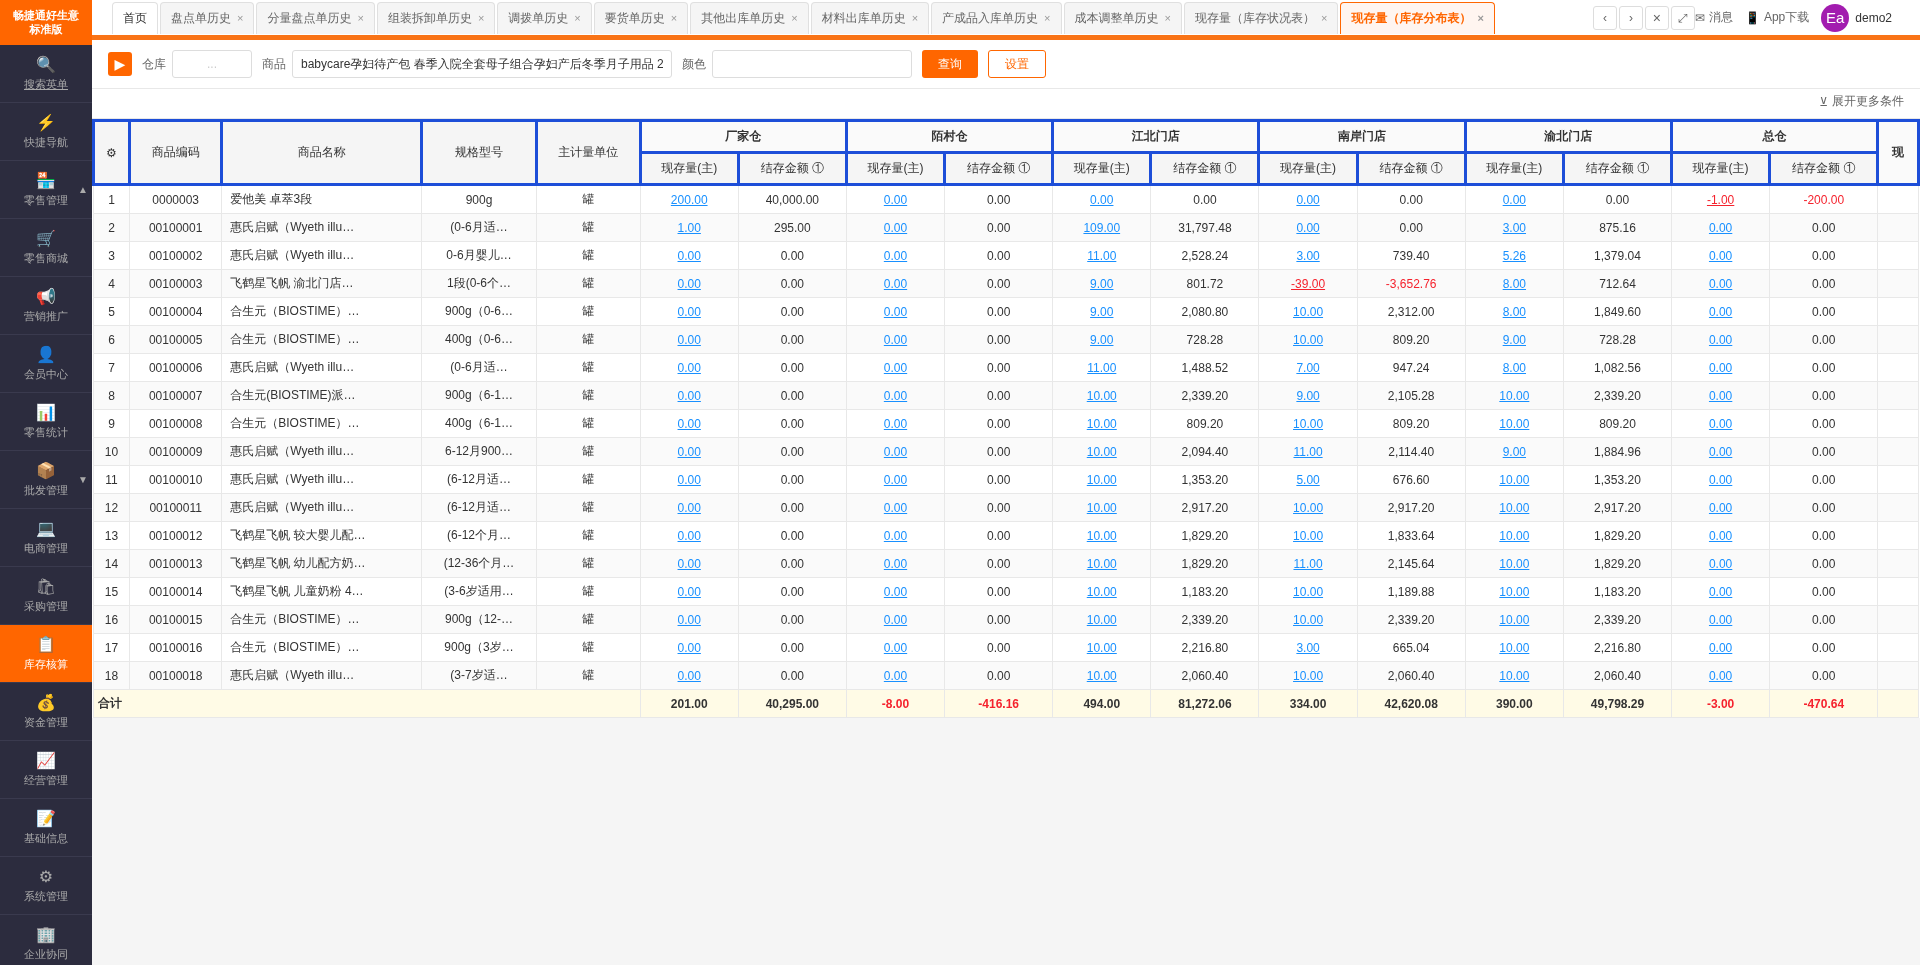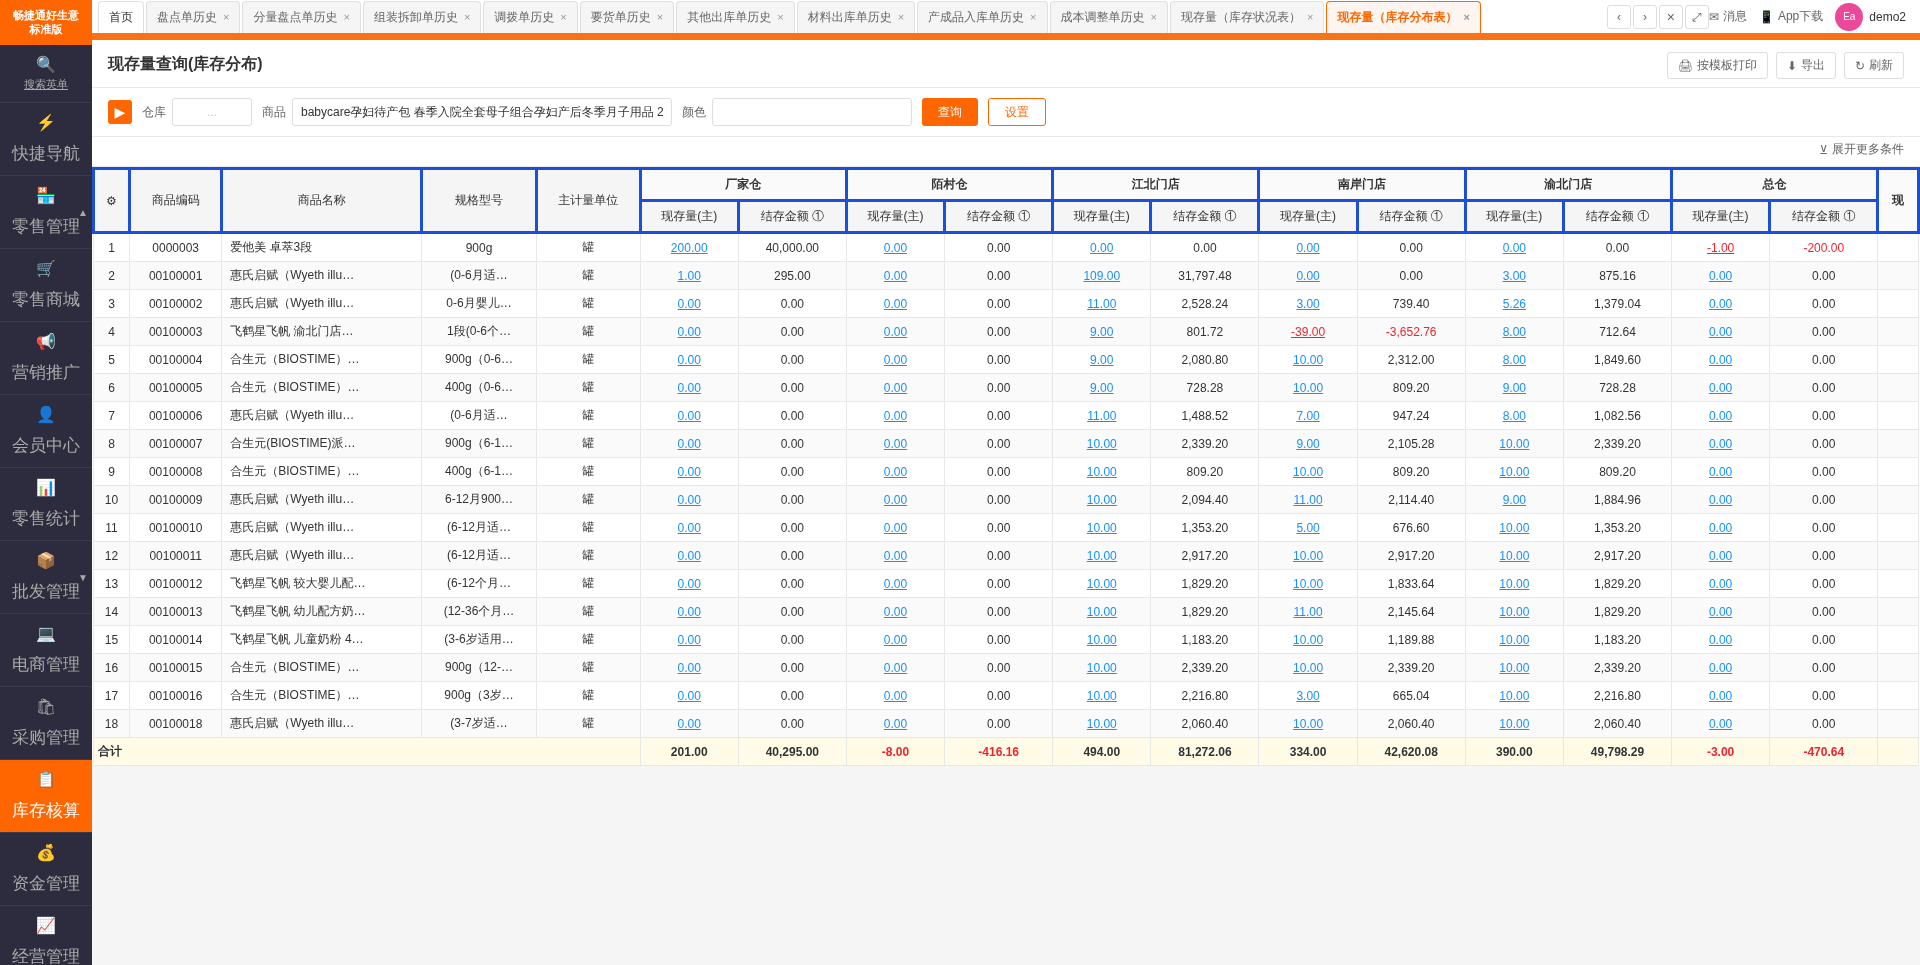--- a/index.html
+++ b/index.html
@@ -17,43 +17,43 @@
       width: 100%; padding: 10px 6px; display: flex; flex-direction: column; align-items: center; cursor: pointer; border-bottom: 1px solid #3a3a4e;
     }
     .sidebar-search .icon { color: #aaa; font-size: 16px; }
     .sidebar-search .label { color: #aaa; font-size: 11px; margin-top: 3px; text-decoration: underline; }
     .sidebar-nav-item {
       width: 100%; padding: 10px 6px; display: flex; flex-direction: column; align-items: center; cursor: pointer; border-bottom: 1px solid #3a3a4e; position: relative;
     }
     .sidebar-nav-item.active { background: #f60; }
     .sidebar-nav-item .icon { color: #aaa; font-size: 16px; }
     .sidebar-nav-item.active .icon { color: #fff; }
-    .sidebar-nav-item .label { color: #aaa; font-size: 17px; margin-top: 10px; text-align: left; }
+    .sidebar-nav-item .label { color: #aaa; font-size: 11px; margin-top: 3px; text-align: left; }
     .sidebar-nav-item.active .label { color: #fff; }
     .sidebar-nav-item .arrow { position: absolute; right: 4px; top: 50%; transform: translateY(-50%); color: #aaa; font-size: 10px; }
 
     
     .topbar {
-      position: fixed; left: 92px; top: 0; right: 0; height: 40px; background: #fff; border-bottom: 7px solid #f97316; display: flex; align-items: center; z-index: 99; padding: 0 6px;
+      position: fixed; left: 92px; top: 0; right: 0; height: 40px; background: #fff; border-bottom: 5px solid #f97316; display: flex; align-items: center; z-index: 99; padding: 0 20px;
     }
     .topbar-tabs { display: flex; align-items: center; flex: 1; overflow: hidden; gap: 2px; }
     .topbar-tab {
       display: flex; align-items: center; padding: 0 10px; height: 32px; border-radius: 4px 4px 0 0; font-size: 12px; cursor: pointer; white-space: nowrap; background: #f5f5f5; border: 1px solid #e0e0e0; border-bottom: none; color: #666;
     }
     .topbar-tab.active { background: #fff5f0; border-color: #f60; color: #f60; font-weight: bold; }
     .topbar-tab .close-btn { margin-left: 6px; color: #999; font-size: 11px; cursor: pointer; }
     .topbar-tab.home { background: #fff; color: #333; }
     .topbar-actions { display: flex; align-items: center; gap: 12px; padding-right: 8px; }
     .topbar-action { display: flex; align-items: center; gap: 4px; cursor: pointer; color: #666; font-size: 12px; }
     .topbar-nav-btns { display: flex; gap: 2px; margin-left: 4px; }
     .topbar-nav-btn { width: 24px; height: 24px; border: 1px solid #ddd; border-radius: 3px; display: flex; align-items: center; justify-content: center; cursor: pointer; color: #666; font-size: 12px; background: #fff; }
     .topbar-close-btn { width: 24px; height: 24px; border: 1px solid #ddd; border-radius: 3px; display: flex; align-items: center; justify-content: center; cursor: pointer; color: #666; font-size: 14px; background: #fff; }
     .topbar-expand-btn { width: 24px; height: 24px; border: 1px solid #ddd; border-radius: 3px; display: flex; align-items: center; justify-content: center; cursor: pointer; color: #666; font-size: 12px; background: #fff; }
     .user-info { display: flex; align-items: center; gap: 6px; cursor: pointer; }
-    .user-avatar { width: 28px; height: 28px; border-radius: 50%; background: #ec4899; display: flex; align-items: center; justify-content: center; color: #fff; font-size: 10px; overflow: hidden; }
+    .user-avatar { width: 28px; height: 28px; border-radius: 50%; background: #a21caf; display: flex; align-items: center; justify-content: center; color: #fff; font-size: 15px; overflow: hidden; }
 
     
     .main-content {
       position: fixed; left: 92px; top: 40px; right: 0; bottom: 0; overflow: auto; background: #f5f5f5;
     }
     .page-header {
       background: #fff; padding: 12px 16px 0; border-bottom: 1px solid #e8e8e8;
     }
     .page-title { font-size: 16px; font-weight: bold; color: #333; margin-bottom: 10px; }
     .page-actions { display: flex; justify-content: flex-end; gap: 8px; margin-bottom: 8px; }
@@ -266,39 +266,20 @@
     <div class="user-info">
       <div class="user-avatar">
         <span>Ea</span>
       </div>
       <span>demo2</span>
     </div>
   </div>
 </div>
 
 <div class="main-content">
-  <div class="page-header">
-    <div style="display:flex; justify-content: space-between; align-items: center;">
-      <h1 class="page-title">现存量查询(库存分布)</h1>
-      <div class="page-actions">
-        <button class="btn-print">
-          <span>🖨</span>
-          <span>按模板打印</span>
-        </button>
-        <button class="btn-export">
-          <span>⬇</span>
-          <span>导出</span>
-        </button>
-        <button class="btn-refresh">
-          <span>↻</span>
-          <span>刷新</span>
-        </button>
-      </div>
-    </div>
-  </div>
 
   <div class="search-bar">
     <div class="search-expand-btn">▶</div>
     <div class="search-field">
       <label>仓库</label>
       <input class="search-input-dotted" type="text" value="..." readonly="" style="color: rgb(204, 204, 204); text-align: center;">
     </div>
     <div class="search-field">
       <label>商品</label>
       <input class="search-input-long" type="text" value="babycare孕妇待产包 春季入院全套母子组合孕妇产后冬季月子用品 22件套 ..." style="">

